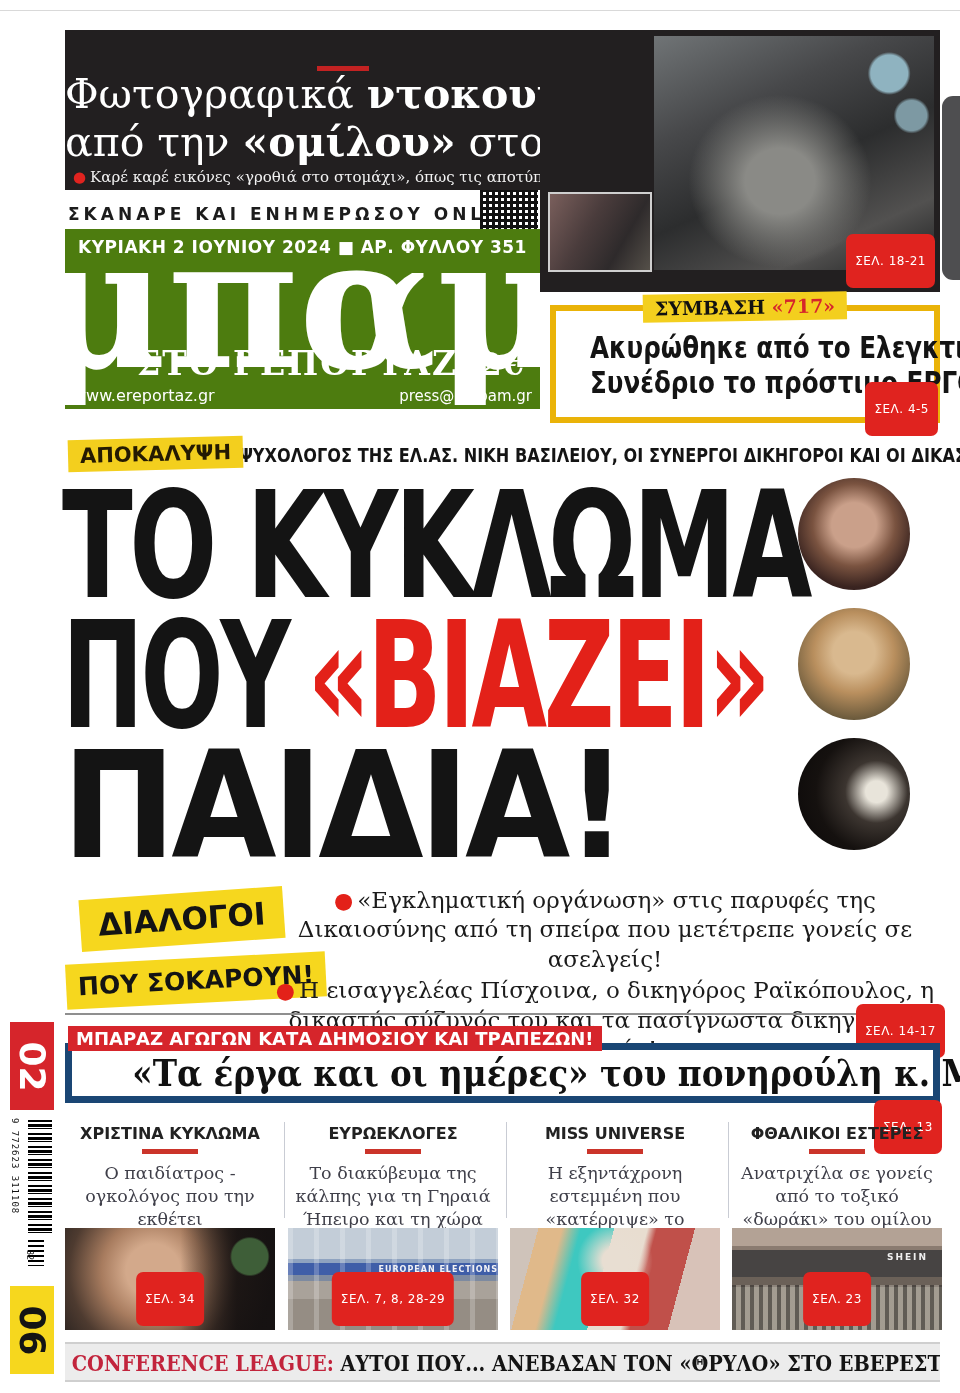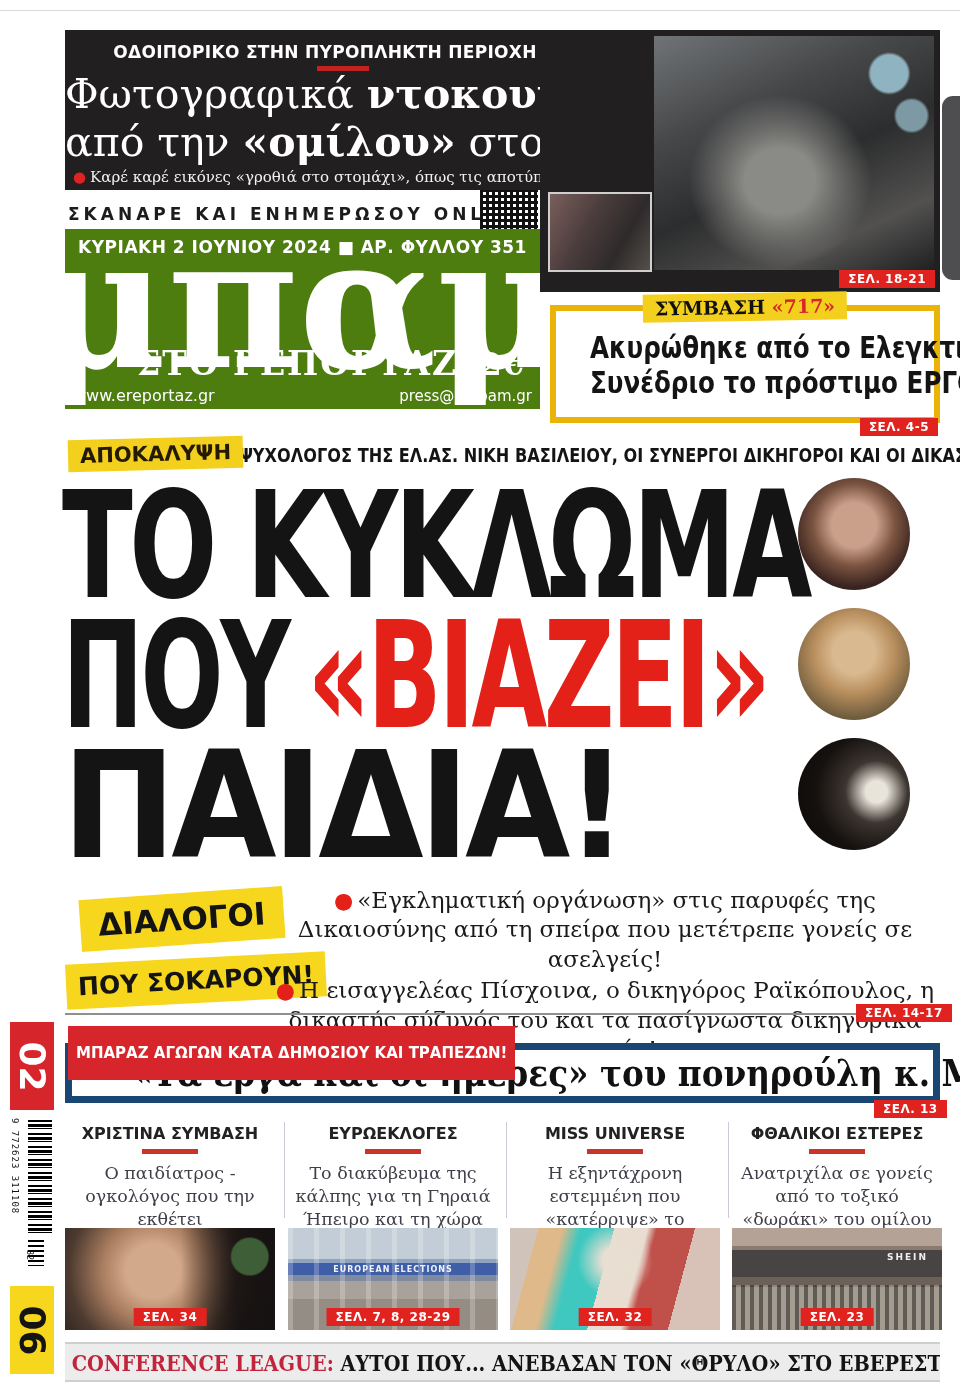--- a/index.html
+++ b/index.html
@@ -15,22 +15,22 @@
   .banner-photos { position:absolute; left:540px; top:30px; width:400px; height:262px; background:#221f20; z-index:2; }
   .photo-large { position:absolute; left:114px; top:6px; width:280px; height:234px;
     background:
       radial-gradient(circle at 84% 16%, #8fb3c0 0 6%, rgba(0,0,0,0) 7%),
       radial-gradient(circle at 92% 34%, #7d99a3 0 5%, rgba(0,0,0,0) 6%),
       radial-gradient(ellipse at 45% 62%, #8a8a86 0 16%, rgba(0,0,0,0) 42%),
       linear-gradient(155deg,#707476 0%,#47484a 30%,#2c2d2e 55%,#525150 80%,#1f2021 100%); }
   .photo-small { position:absolute; left:8px; top:162px; width:100px; height:76px;
     border:2px solid #cfcfcf;
     background:linear-gradient(120deg,#7a5f5c 0%,#4a3c3c 40%,#2e2a2b 70%,#555049 100%); }
-  .selref { background:#e0231f; color:#fff; font-weight:bold; font-size:12px;
-            padding:2px 9px; letter-spacing:0.5px; white-space:nowrap; }
+  .selref { background:#e0231f; color:#fff; font-weight:normal; font-size:12px;
+            padding:20px 9px; letter-spacing:0.5px; white-space:nowrap;border-radius:7px; }
   .banner-ref { position:absolute; right:5px; bottom:4px; }
 
   .kicker { position:absolute; left:10px; top:12px; width:500px; text-align:center;
             color:#fff; font-weight:bold; font-size:17px; letter-spacing:0.3px; }
   .kicker-bar { position:absolute; left:252px; top:36px; width:52px; height:5px; background:#c32222; }
   .bh { position:absolute; left:0; width:510px; text-align:center; color:#fff;
         font-family:"DejaVu Serif", serif; font-size:41px; line-height:1; white-space:nowrap; }
   .bh1 { top:44px; } .bh2 { top:92px; }
   .bh .b { font-weight:bold; }
   .bsub { position:absolute; left:8px; top:138px; width:566px; color:#f2f2f2;
@@ -99,21 +99,21 @@
             color:#141414; font-weight:900; font-size:25px; padding:8px 12px; }
   .bullets { position:absolute; left:275px; top:886px; width:660px; text-align:center;
              font-family:"DejaVu Serif", serif; font-size:23px; color:#1b1b1b; line-height:1.28; }
   .bullets p { margin:0 0 2px 0; }
   .bullet-dot { color:#e32119; font-size:22px; margin-right:4px; }
   .divider { position:absolute; left:65px; top:1013px; width:875px; height:2px; background:#8f8f8f; }
   .bullets-ref { position:absolute; left:856px; top:1004px; }
 
   
   .mparaz { position:absolute; left:68px; top:1026px; background:#d6252b; color:#fff;
-            font-weight:bold; font-size:15px; padding:18px 8px; z-index:2; white-space:nowrap; }
+            font-weight:bold; font-size:18px; padding:2px 8px; z-index:2; white-space:nowrap; }
   .manto-box { position:absolute; left:65px; top:1043px; width:875px; height:60px;
                border:7px solid #1a4674; box-sizing:border-box; background:#fff; overflow:visible; }
   .manto-h { width:100%; text-align:center; line-height:46px; font-family:"DejaVu Serif", serif;
              font-weight:bold; font-size:38px; color:#111; transform:scaleX(0.86);
              transform-origin:center; white-space:nowrap; }
   .manto-ref { position:absolute; left:874px; top:1100px; }
 
   
   .col { position:absolute; top:1116px; width:210px; height:216px; }
   .col0 { left:65px; } .col1 { left:288px; } .col2 { left:510px; } .col3 { left:732px; }
@@ -133,21 +133,21 @@
   .ph-elections { background:
       repeating-linear-gradient(90deg, rgba(255,255,255,0.22) 0 5px, rgba(0,0,0,0) 5px 26px),
       linear-gradient(180deg, #c3cdd8 0 30%, #8fa3c0 30% 34%, #3f5ea8 34% 46%, #7d8aa0 46% 52%, #a9a29a 52% 70%, #958d84 70% 100%); }
   .ph-pageant { background:
       radial-gradient(circle at 50% 32%, #e8ded2 0 10%, rgba(0,0,0,0) 30%),
       linear-gradient(105deg, #cfc3ba 0 12%, #e0b98a 12% 22%, #3ec8c0 30% 44%, #e8ddd0 44% 58%, #c0504a 62% 78%, #d8c2b8 78% 100%); }
   .ph-shein { background-image:
       repeating-linear-gradient(90deg, rgba(30,30,30,0.4) 0 4px, rgba(205,200,190,0.35) 4px 9px),
       linear-gradient(180deg, #b3a295 0 18%, #8a7b70 18% 22%, #474443 22% 48%, #6b6158 48% 58%, #8c8579 58% 100%);
       background-size:100% 44%, 100% 100%; background-position:bottom, top; background-repeat:no-repeat; }
-  .ph-overlay-elections { position:absolute; left:0; top:37px; width:100%; text-align:center;
+  .ph-overlay-elections { position:absolute; left:0; top:37px; width:100%; text-align:right;
       color:#f2f2f6; font-weight:bold; font-size:8px; letter-spacing:1px; }
   .ph-overlay-shein { position:absolute; right:14px; top:24px; color:#efefef; font-weight:bold;
       font-size:9px; letter-spacing:2px; }
 
   
   .strip { position:absolute; left:65px; top:1342px; width:875px; height:40px; background:#ececec;
            border-top:2px solid #cfcfcf; border-bottom:2px solid #cfcfcf; box-sizing:border-box;
            overflow:hidden; }
   .strip-inner { display:flex; align-items:center; height:100%; padding-left:8px;
                  white-space:nowrap; transform:scaleX(0.84); transform-origin:left center; }
@@ -173,21 +173,20 @@
 </style>
 </head>
 <body>
 
 <div class="page">
 
   <div class="top-hairline"></div>
   <div class="scroll-blob"></div>
 
   <div class="banner-main">
-    <div class="kicker">ΟΔΟΙΠΟΡΙΚΟ ΣΤΗΝ ΠΥΡΟΠΛΗΚΤΗ ΠΕΡΙΟΧΗ</div>
     <div class="kicker-bar"></div>
     <div class="bh bh1"><span>Φωτογραφικά </span><span class="b">ντοκουμέντα</span></div>
     <div class="bh bh2"><span>από την </span><span class="b">«ομίλου»</span><span> στο Μάτι!</span></div>
     <div class="bsub"><span class="dot">●</span><span>Καρέ καρέ εικόνες «γροθιά στο στομάχι», όπως τις αποτύπωσε ο φωτογράφος Βασίλης Βρεττός</span></div>
   </div>
   <div class="banner-photos">
     <div class="photo-large"></div>
     <div class="photo-small"></div>
     <span class="selref banner-ref">ΣΕΛ. 18-21</span>
   </div>
@@ -233,21 +232,21 @@
   <div class="divider"></div>
   <span class="selref bullets-ref">ΣΕΛ. 14-17</span>
 
   <div class="mparaz">ΜΠΑΡΑΖ ΑΓΩΓΩΝ ΚΑΤΑ ΔΗΜΟΣΙΟΥ ΚΑΙ ΤΡΑΠΕΖΩΝ!</div>
   <div class="manto-box">
     <div class="manto-h">«Τα έργα και οι ημέρες» του πονηρούλη κ. Μαντωνανάκη</div>
   </div>
   <span class="selref manto-ref">ΣΕΛ. 13</span>
 
   <div class="col col0">
-    <div class="col-h">ΧΡΙΣΤΙΝΑ ΣΥΜΒΑΣΗ</div>
+    <div class="col-h">ΧΡΙΣΤΙΝΑ ΚΥΚΛΩΜΑ</div>
     <div class="col-bar"></div>
     <div class="col-t">Ο παιδίατρος - ογκολόγος που την εκθέτει ανεπανόρθωτα!</div>
     <div class="col-photo ph-selfie">
       <span class="selref col-ref">ΣΕΛ. 34</span>
     </div>
   </div>
   <div class="col col1">
     <div class="col-h">ΕΥΡΩΕΚΛΟΓΕΣ</div>
     <div class="col-bar"></div>
     <div class="col-t">Το διακύβευμα της κάλπης για τη Γηραιά Ήπειρο και τη χώρα μας</div>

